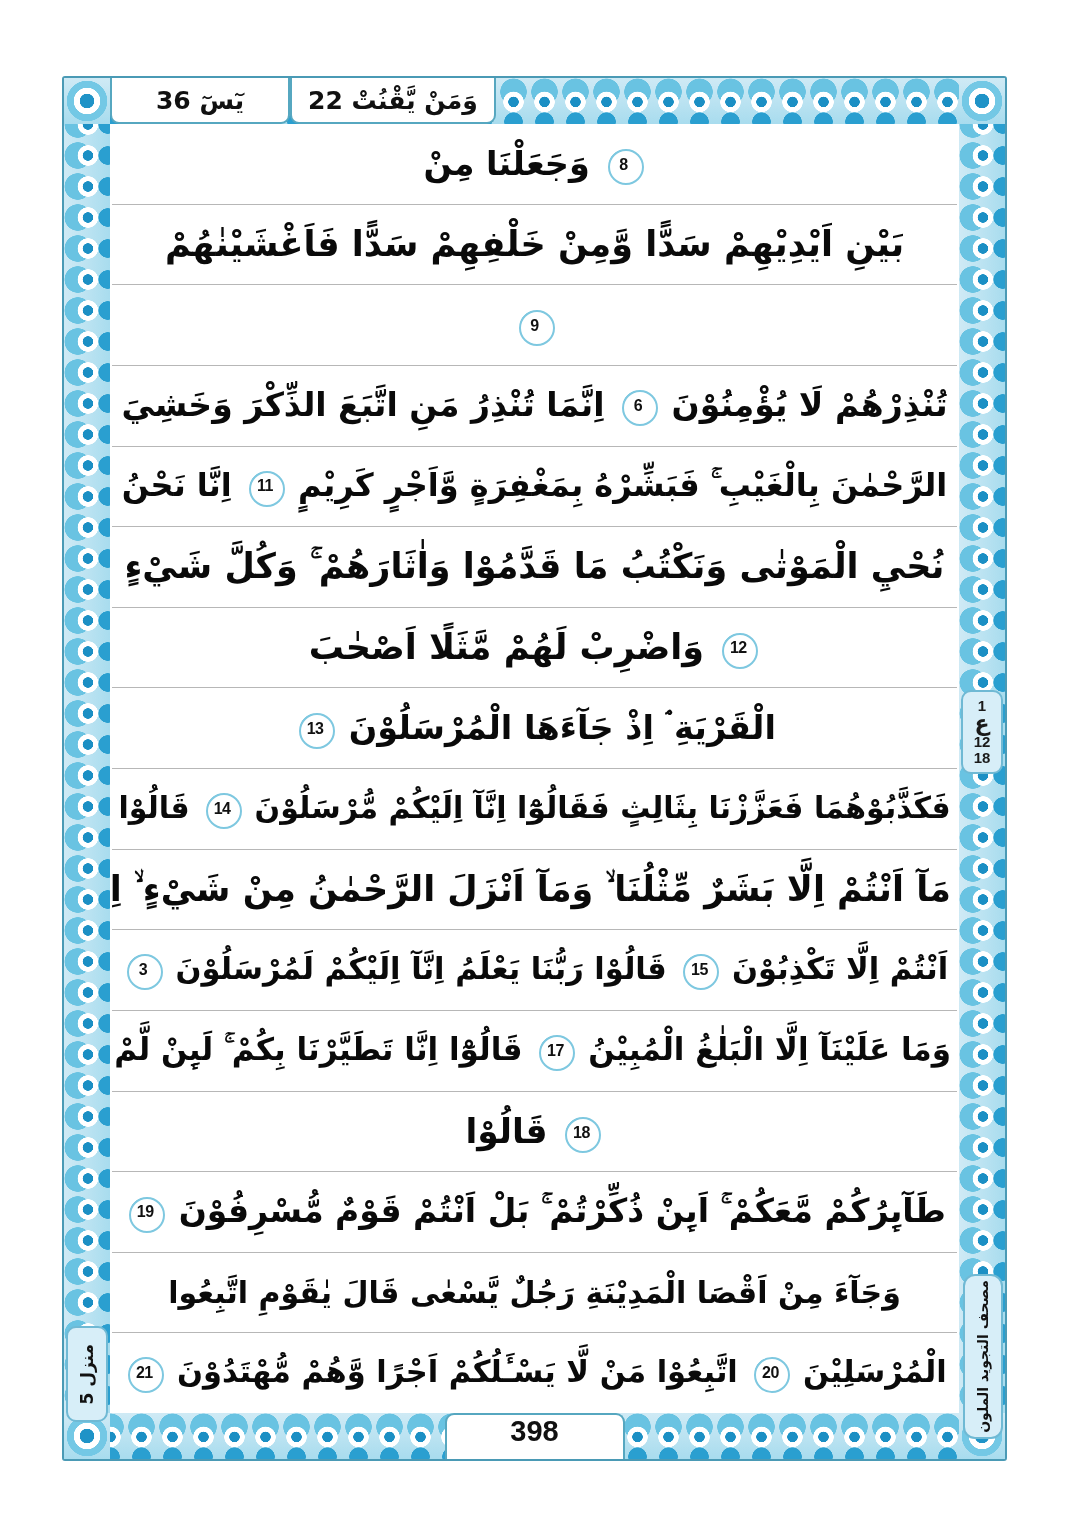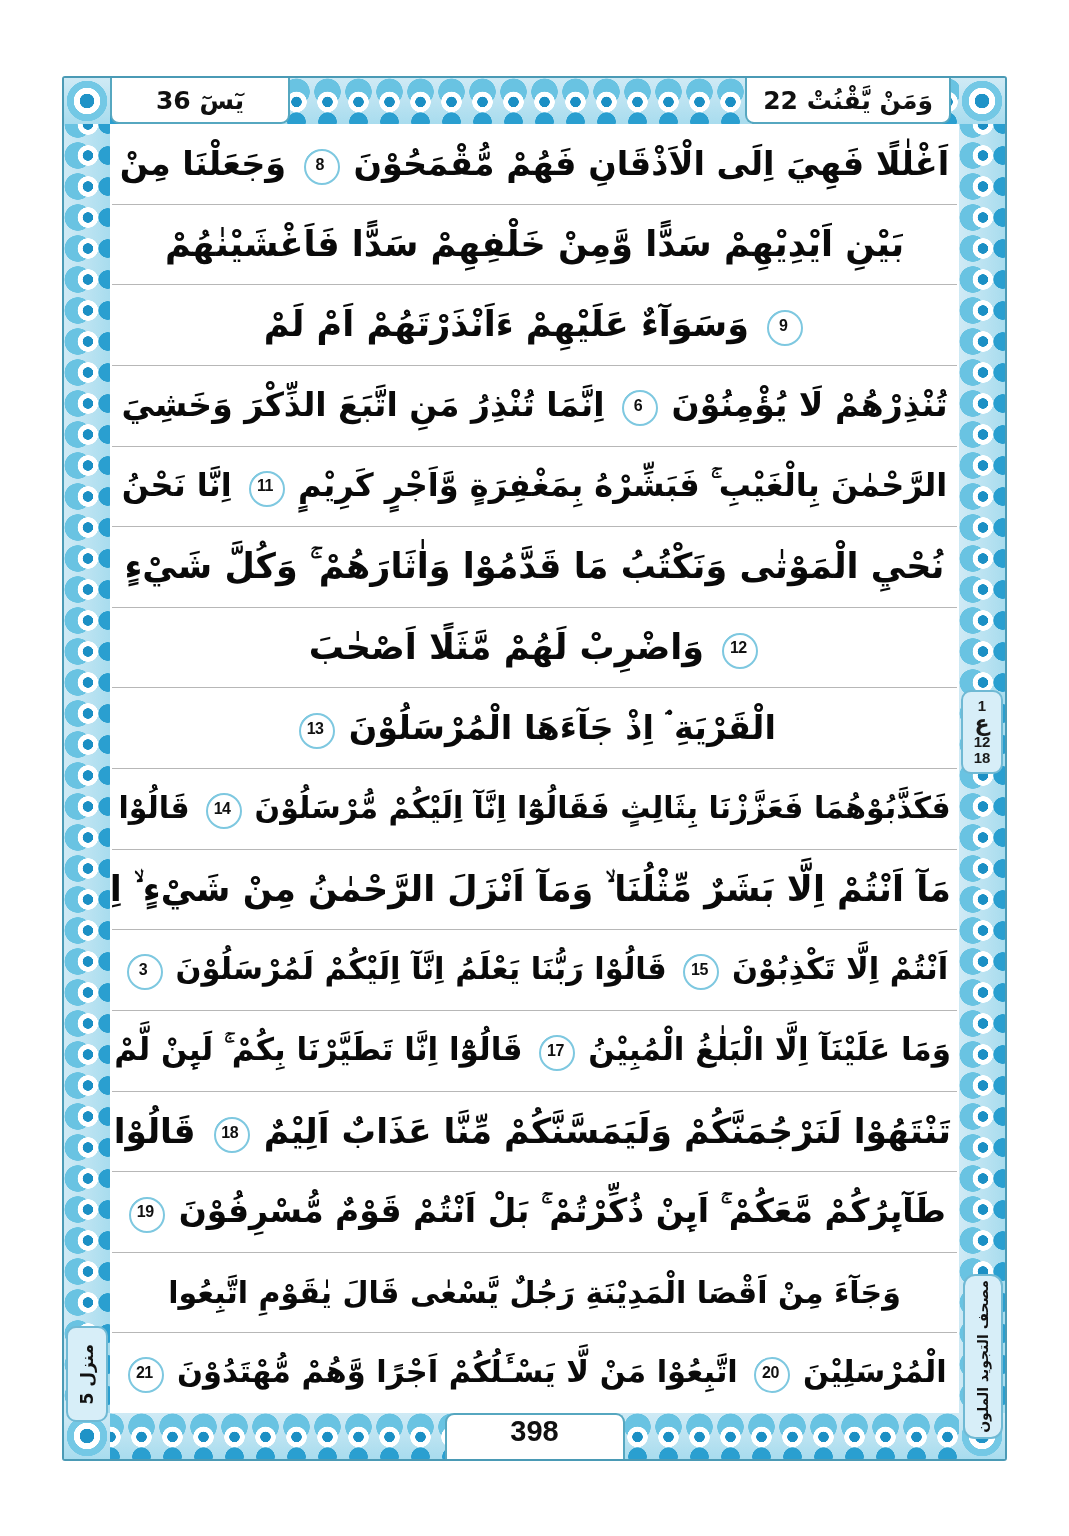--- a/index.html
+++ b/index.html
@@ -82,21 +82,21 @@
   .c-br { right: 0; bottom: 0; }
 
   
   .header-row {
     position: absolute;
     left: 46px; right: 54px;
     top: 0;
     height: 46px;
     z-index: 6;
     display: flex;
-    justify-content: space-between;
+    justify-content: flex-start;
     align-items: stretch;
     pointer-events: none;
   }
 
   .header-plate {
     background: #ffffff;
     border: 2px solid #56a7c0;
     border-top: none;
     border-radius: 0 0 9px 9px;
     display: flex;
@@ -319,27 +319,27 @@
       <div class="header-plate">
         <span class="header-text">يٓسٓ 36</span>
       </div>
       <div class="header-plate">
         <span class="header-text">وَمَنْ يَّقْنُتْ 22</span>
       </div>
     </div>
 
     <div class="text-block">
         <div class="aya-line">
-          <div class="aya-text" style="font-size: 33.5px;"><span>اَغْلٰلًا فَهِيَ اِلَى الْاَذْقَانِ فَهُمْ مُّقْمَحُوْنَ </span><span class="aya-num"><span>8</span></span><span> وَجَعَلْنَا مِنْ </span></div>
+          <div class="aya-text" style="font-size: 33.5px;"><span class="aya-num"><span>8</span></span><span> وَجَعَلْنَا مِنْ </span></div>
         </div>
         <div class="aya-line">
           <div class="aya-text"><span>بَيْنِ اَيْدِيْهِمْ سَدًّا وَّمِنْ خَلْفِهِمْ سَدًّا فَاَغْشَيْنٰهُمْ </span></div>
         </div>
         <div class="aya-line">
-          <div class="aya-text"><span class="aya-num"><span>9</span></span><span> وَسَوَآءٌ عَلَيْهِمْ ءَاَنْذَرْتَهُمْ اَمْ لَمْ </span></div>
+          <div class="aya-text"><span class="aya-num"><span>9</span></span></div>
         </div>
         <div class="aya-line">
           <div class="aya-text" style="font-size: 33px;"><span>تُنْذِرْهُمْ لَا يُؤْمِنُوْنَ </span><span class="aya-num"><span>6</span></span><span> اِنَّمَا تُنْذِرُ مَنِ اتَّبَعَ الذِّكْرَ وَخَشِيَ </span></div>
         </div>
         <div class="aya-line">
           <div class="aya-text" style="font-size: 32px;"><span>الرَّحْمٰنَ بِالْغَيْبِ ۚ فَبَشِّرْهُ بِمَغْفِرَةٍ وَّاَجْرٍ كَرِيْمٍ </span><span class="aya-num"><span>11</span></span><span> اِنَّا نَحْنُ </span></div>
         </div>
         <div class="aya-line">
           <div class="aya-text"><span>نُحْيِ الْمَوْتٰى وَنَكْتُبُ مَا قَدَّمُوْا وَاٰثَارَهُمْ ۚ وَكُلَّ شَيْءٍ </span></div>
         </div>
@@ -355,21 +355,21 @@
         <div class="aya-line">
           <div class="aya-text" style="font-size: 35px;"><span>مَآ اَنْتُمْ اِلَّا بَشَرٌ مِّثْلُنَا ۙ وَمَآ اَنْزَلَ الرَّحْمٰنُ مِنْ شَيْءٍ ۙ اِنْ </span></div>
         </div>
         <div class="aya-line">
           <div class="aya-text" style="font-size: 30.5px;"><span>اَنْتُمْ اِلَّا تَكْذِبُوْنَ </span><span class="aya-num"><span>15</span></span><span> قَالُوْا رَبُّنَا يَعْلَمُ اِنَّآ اِلَيْكُمْ لَمُرْسَلُوْنَ </span><span class="aya-num"><span>3</span></span></div>
         </div>
         <div class="aya-line">
           <div class="aya-text" style="font-size: 31px;"><span>وَمَا عَلَيْنَآ اِلَّا الْبَلٰغُ الْمُبِيْنُ </span><span class="aya-num"><span>17</span></span><span> قَالُوْٓا اِنَّا تَطَيَّرْنَا بِكُمْ ۚ لَىِٕنْ لَّمْ </span></div>
         </div>
         <div class="aya-line">
-          <div class="aya-text" style="font-size: 34.5px;"><span>تَنْتَهُوْا لَنَرْجُمَنَّكُمْ وَلَيَمَسَّنَّكُمْ مِّنَّا عَذَابٌ اَلِيْمٌ </span><span class="aya-num"><span>18</span></span><span> قَالُوْا </span></div>
+          <div class="aya-text" style="font-size: 34.5px;"><span class="aya-num"><span>18</span></span><span> قَالُوْا </span></div>
         </div>
         <div class="aya-line">
           <div class="aya-text" style="font-size: 33px;"><span>طَآىِٕرُكُمْ مَّعَكُمْ ۚ اَىِٕنْ ذُكِّرْتُمْ ۚ بَلْ اَنْتُمْ قَوْمٌ مُّسْرِفُوْنَ </span><span class="aya-num"><span>19</span></span></div>
         </div>
         <div class="aya-line">
           <div class="aya-text" style="font-size: 30px;"><span>وَجَآءَ مِنْ اَقْصَا الْمَدِيْنَةِ رَجُلٌ يَّسْعٰى قَالَ يٰقَوْمِ اتَّبِعُوا </span></div>
         </div>
         <div class="aya-line">
           <div class="aya-text" style="font-size: 30.5px;"><span>الْمُرْسَلِيْنَ </span><span class="aya-num"><span>20</span></span><span> اتَّبِعُوْا مَنْ لَّا يَسْـَٔلُكُمْ اَجْرًا وَّهُمْ مُّهْتَدُوْنَ </span><span class="aya-num"><span>21</span></span></div>
         </div>

